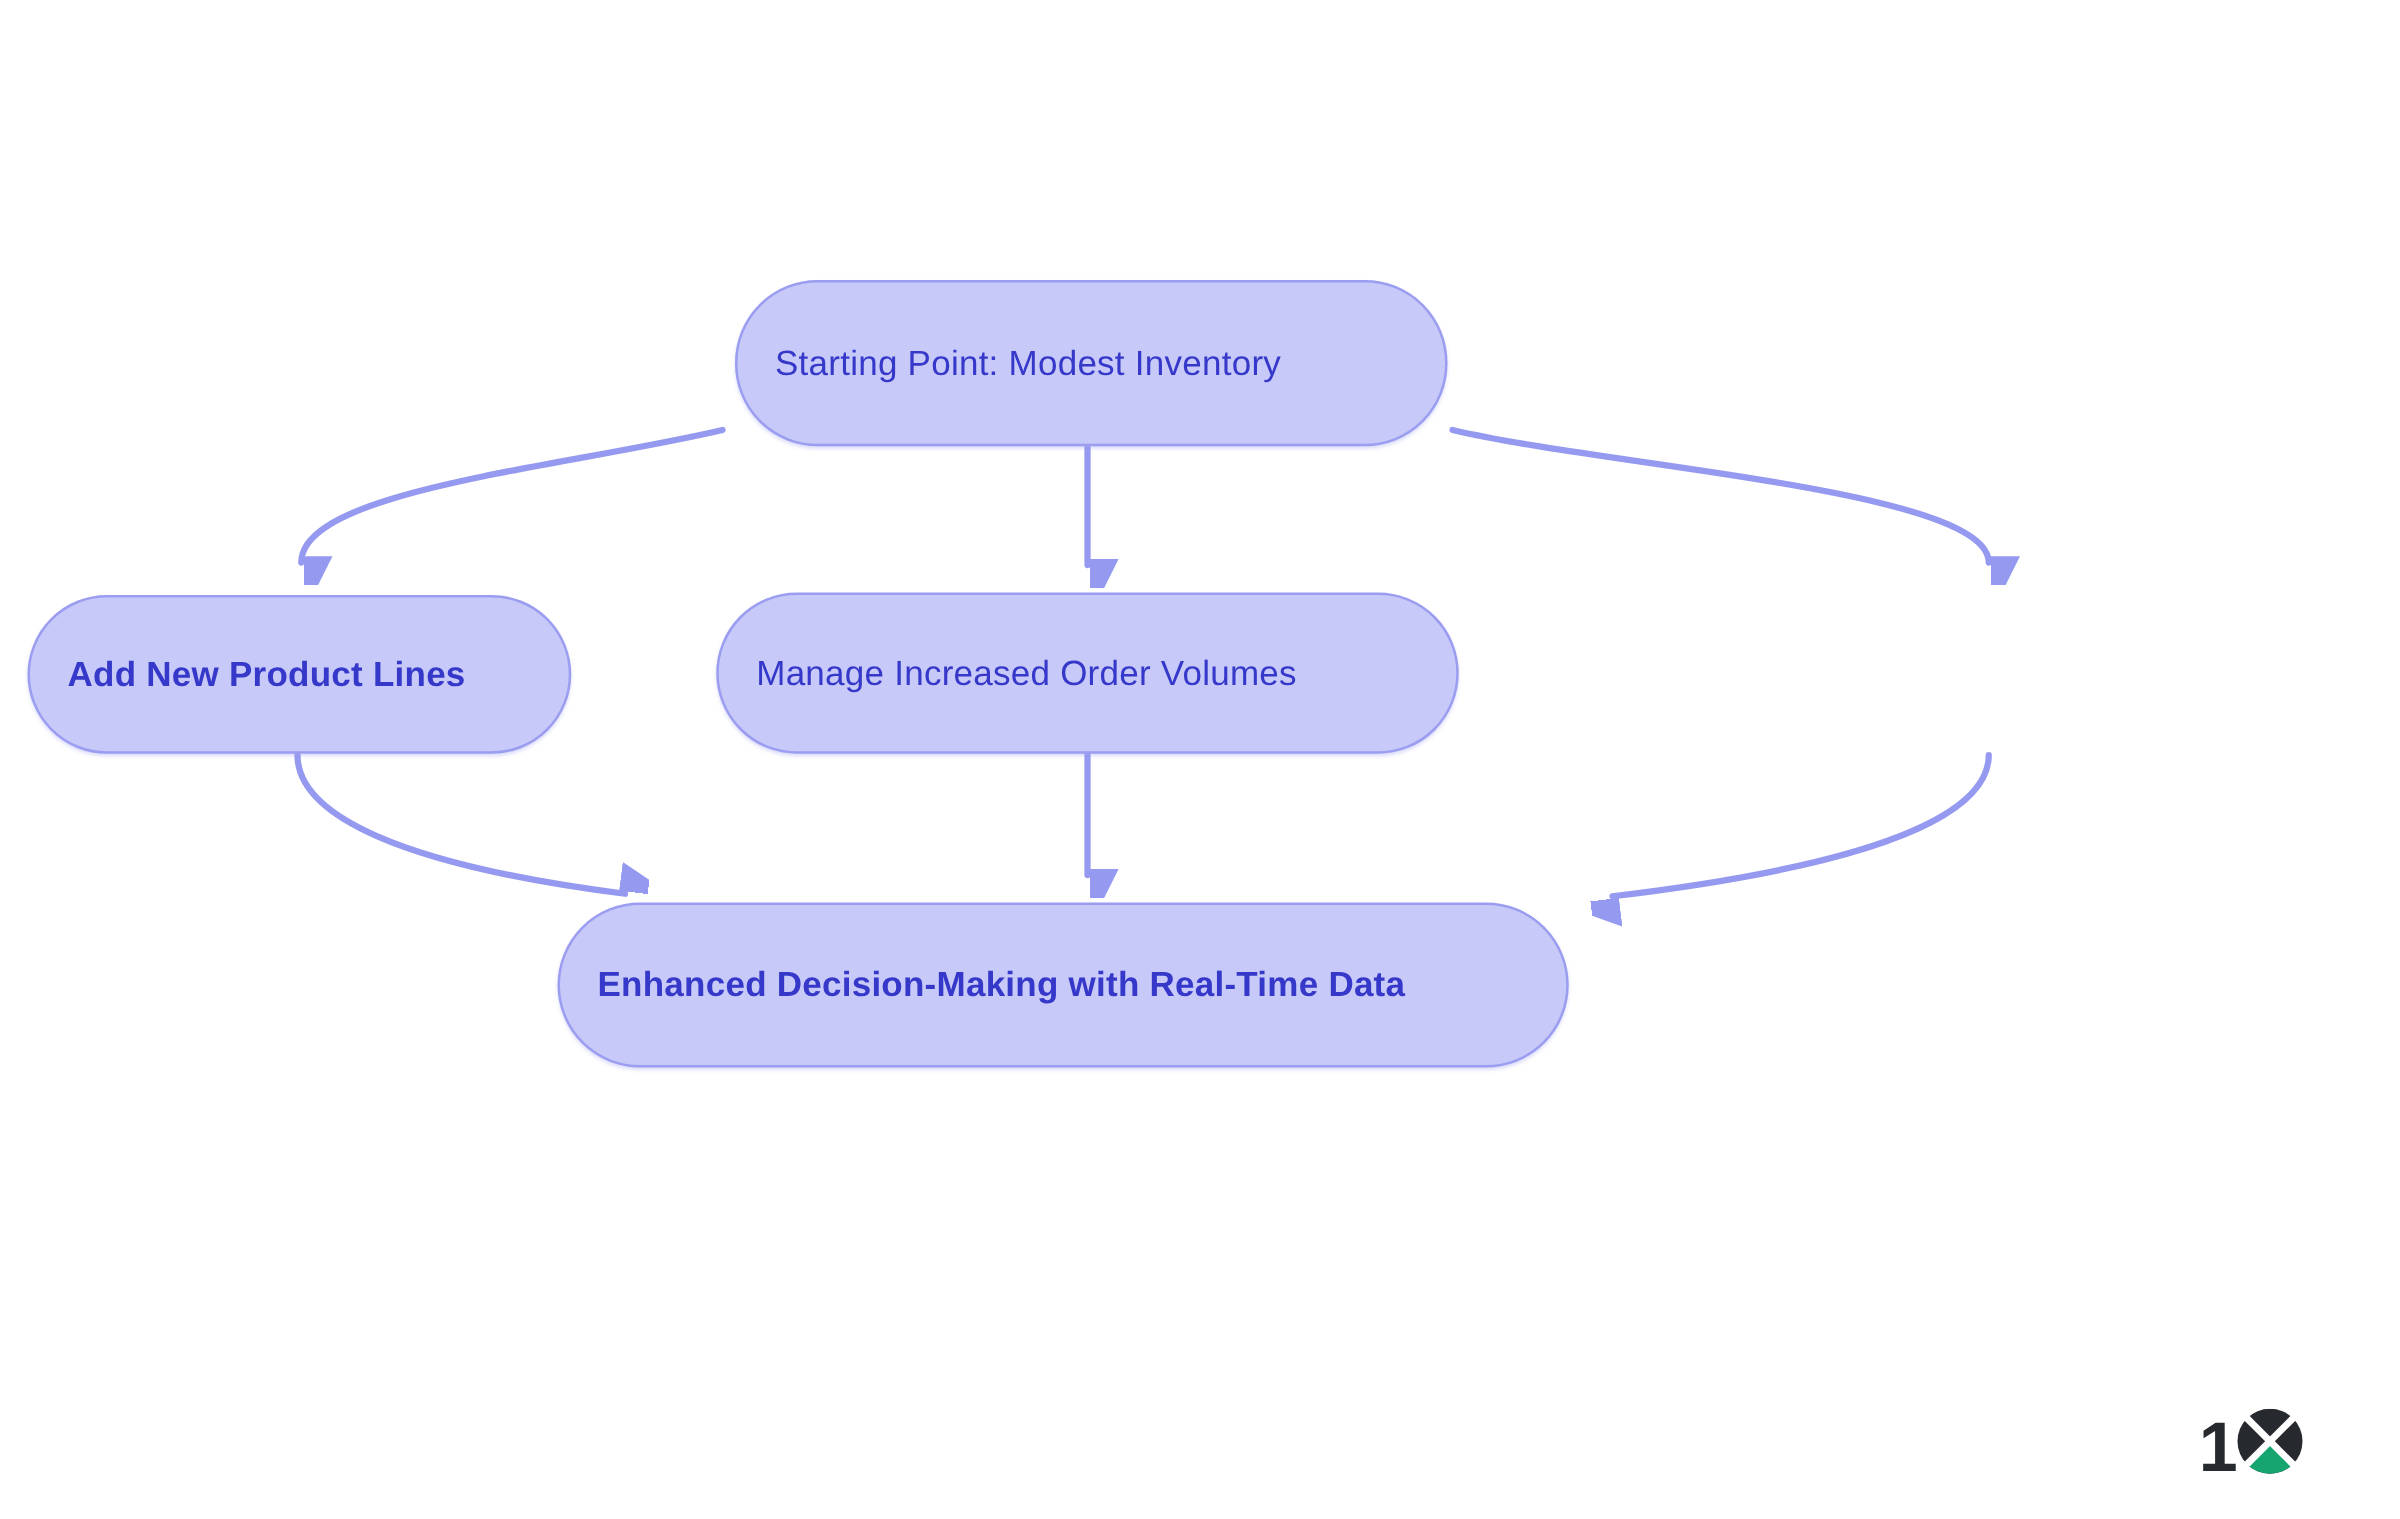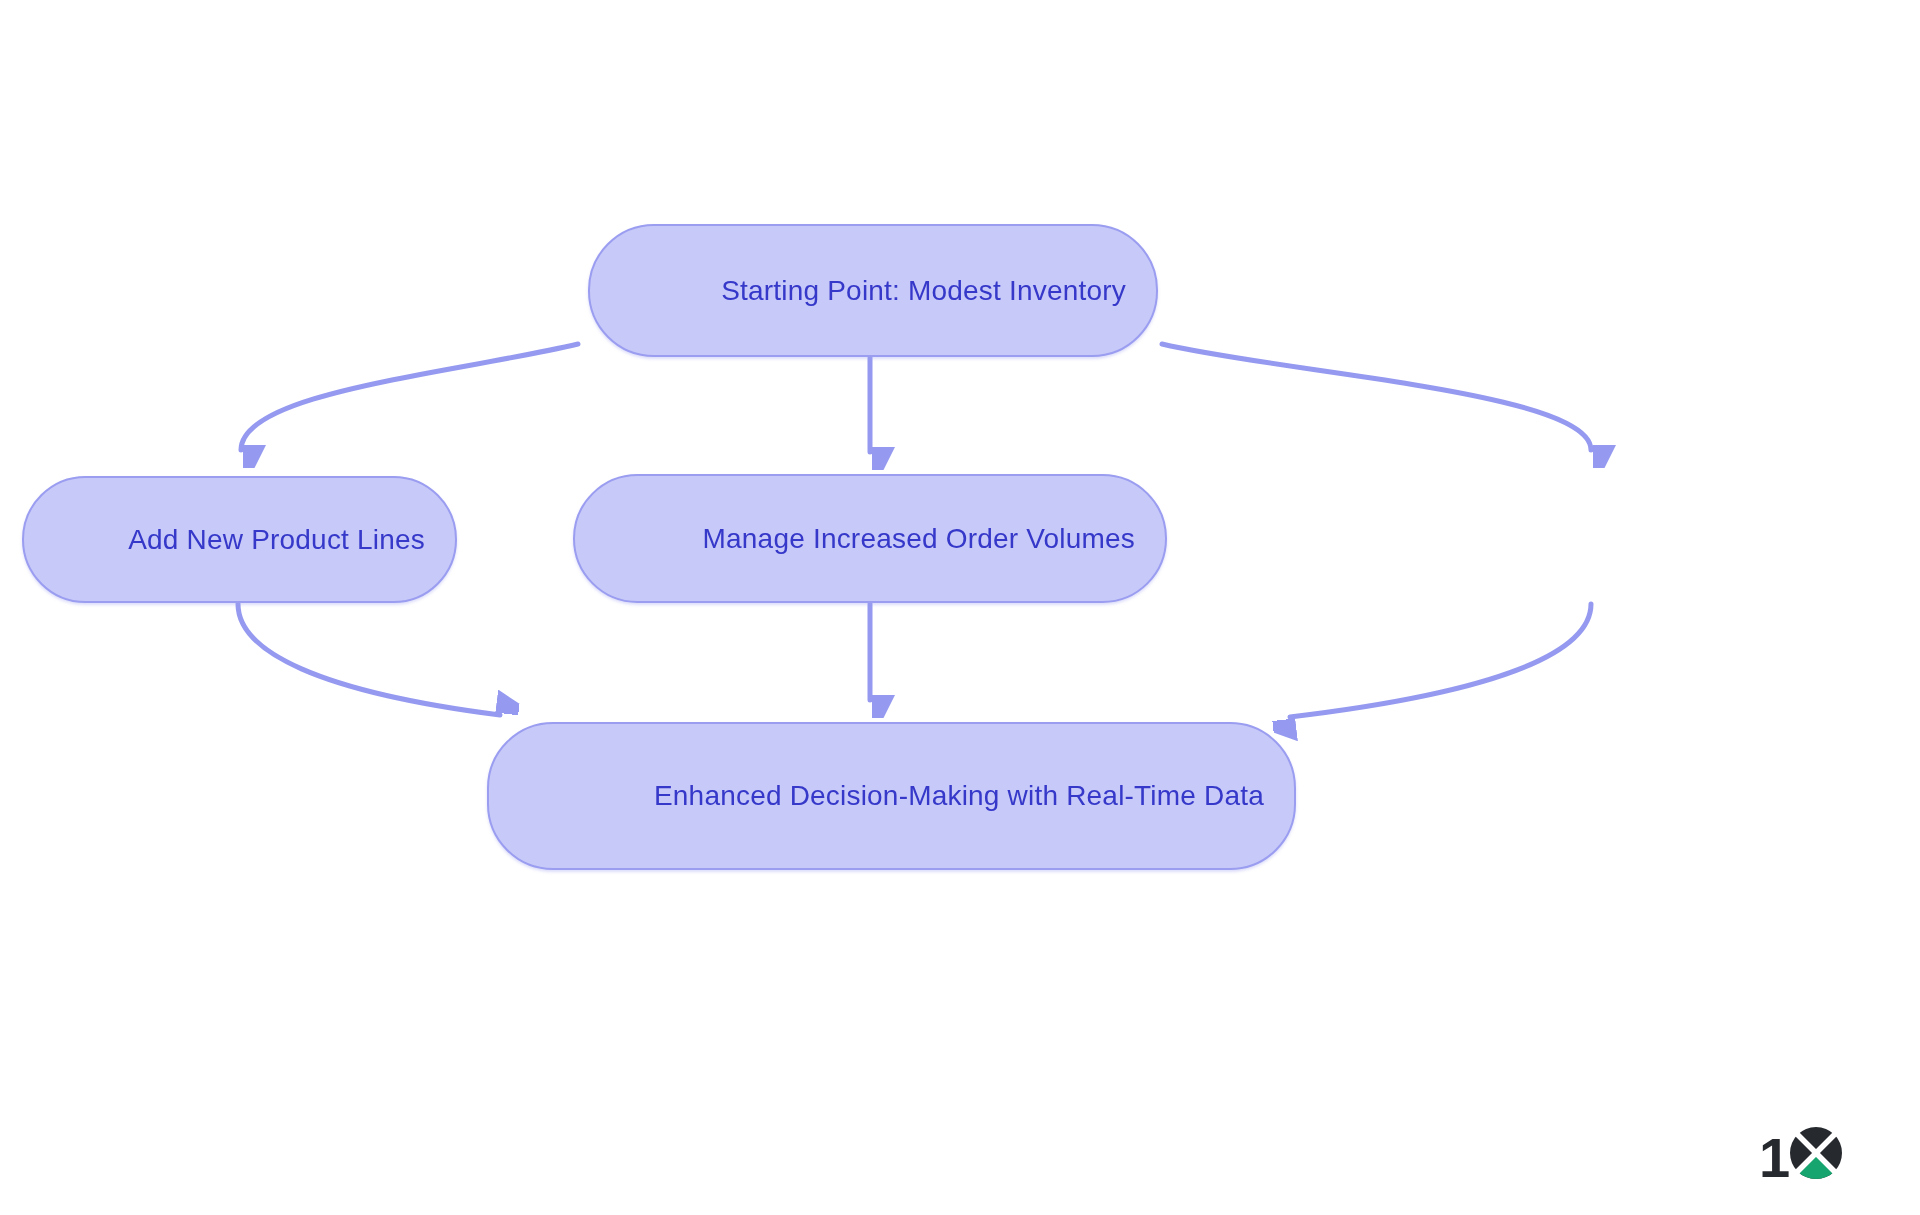--- a/index.html
+++ b/index.html
@@ -18,36 +18,36 @@
   #edge-layer {
     position: absolute;
     left: 0; top: 0;
     width: 1920px; height: 1215px;
   }
   .node {
     position: absolute;
     box-sizing: border-box;
     display: flex;
     align-items: center;
-    justify-content: flex-end;
+    justify-content: flex-start;
     background: var(--node-fill, #c7c9f8);
     border: 2px solid var(--node-border, #9a9df0);
     border-radius: 66px;
     box-shadow: 0 2px 3px rgba(154, 157, 240, 0.35);
     color: var(--text, #3538c9);
     font-size: 28px;
     text-align: center;
     padding: 0 30px;
     letter-spacing: 0.2px;
   }
   .node-start  { left: 588px;  top: 224px;  width: 570px; height: 133px; }
-  .node-left   { left: 22px;   top: 476px;  width: 435px; height: 127px; }
+  .node-left   { left: 22px;   top: 476px;  width: 435px; height: 127px; font-weight: bold; }
   .node-middle { left: 573px;  top: 474px;  width: 594px; height: 129px; }
   .node-right  { left: 1283px; top: 474px;  width: 618px; height: 129px; }
-  .node-bottom { left: 487px;  top: 722px;  width: 809px; height: 148px; }
+  .node-bottom { left: 446px;  top: 722px;  width: 809px; height: 132px; font-weight: bold; }
   .edge {
     fill: none;
     stroke: var(--edge, #959af0);
     stroke-width: 5;
     stroke-linecap: round;
   }
   #logo {
     position: absolute;
     left: 1757px;
     top: 1127px;

